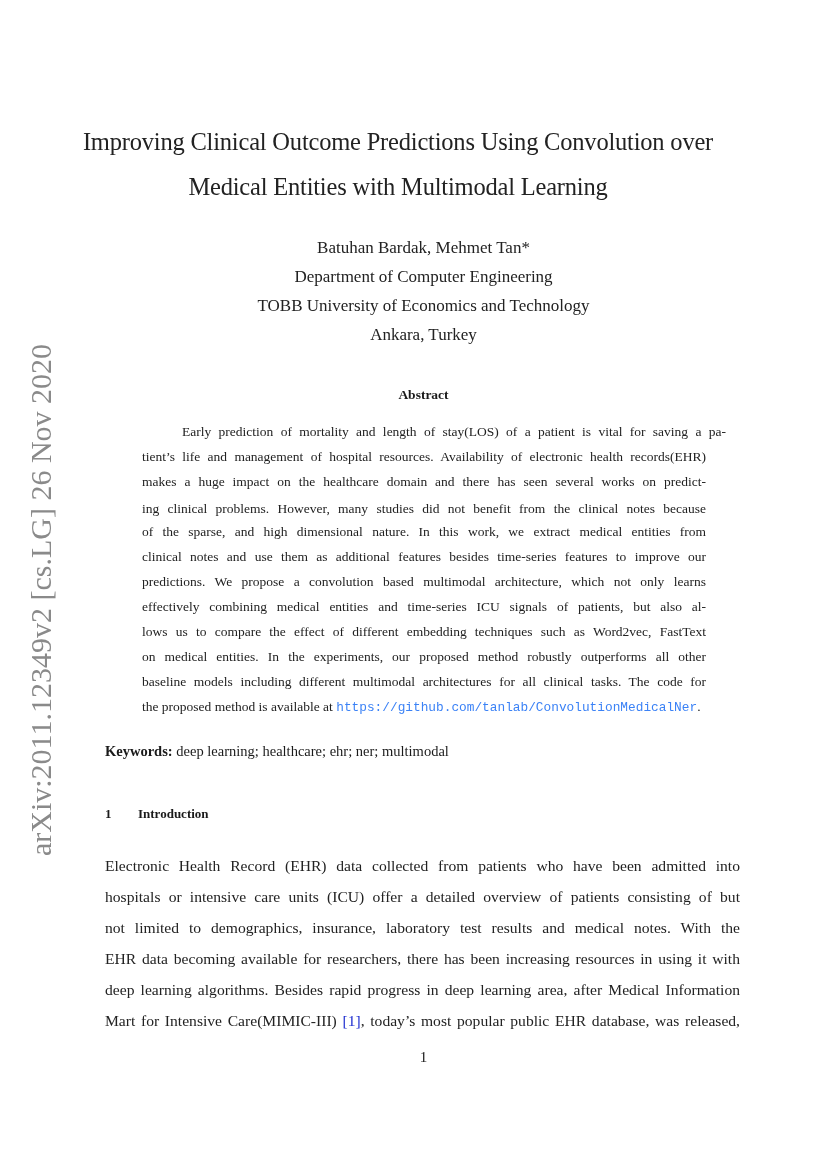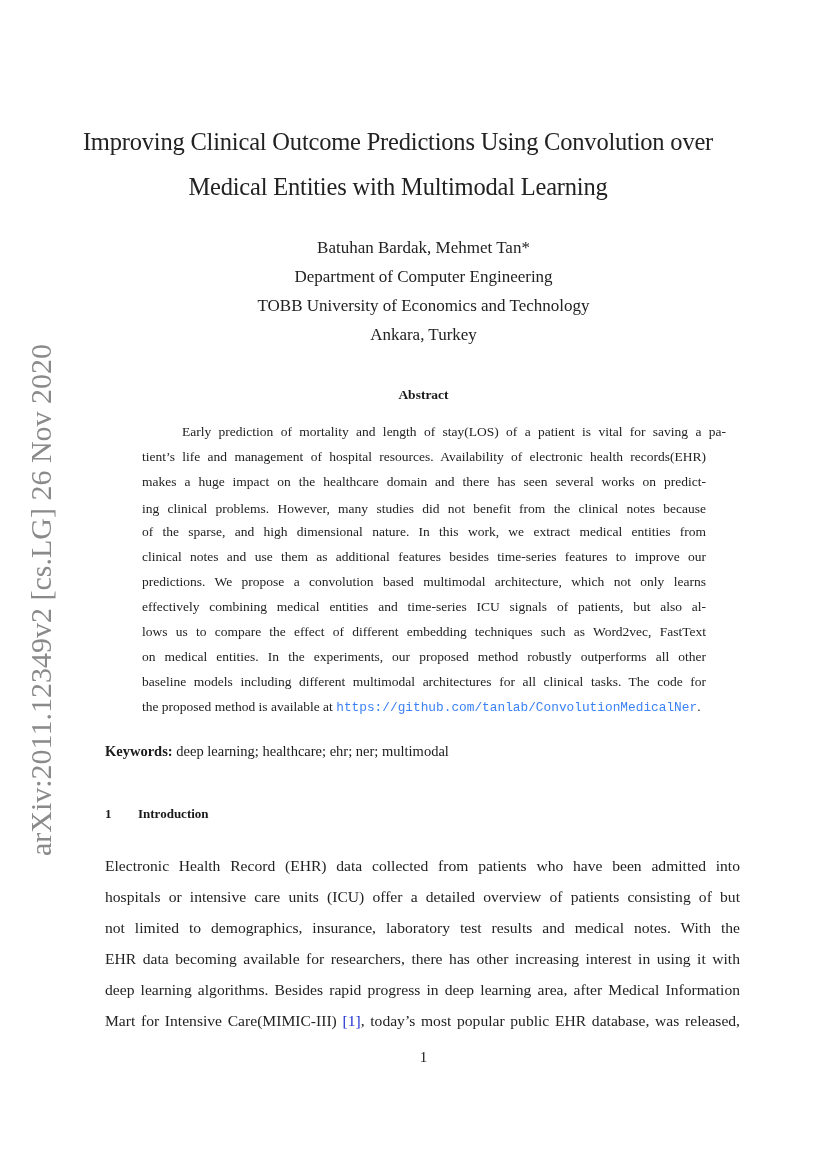--- a/index.html
+++ b/index.html
@@ -60,18 +60,18 @@
 </div>
 
 <div class="abs keywords" style="top:743px;"><b>Keywords:</b><span> deep learning; healthcare; ehr; ner; multimodal</span></div>
 
 <div class="abs section" style="top:806px;"><span class="num">1</span><span>Introduction</span></div>
 
 <div>
   <div class="abs body-line" style="top:857px;">Electronic Health Record (EHR) data collected from patients who have been admitted into</div>
   <div class="abs body-line" style="top:888px;">hospitals or intensive care units (ICU) offer a detailed overview of patients consisting of but</div>
   <div class="abs body-line" style="top:919px;">not limited to demographics, insurance, laboratory test results and medical notes. With the</div>
-  <div class="abs body-line" style="top:950px;">EHR data becoming available for researchers, there has other increasing interest in using it with</div>
+  <div class="abs body-line" style="top:950px;">EHR data becoming available for researchers, there has been increasing resources in using it with</div>
   <div class="abs body-line" style="top:981px;">deep learning algorithms. Besides rapid progress in deep learning area, after Medical Information</div>
   <div class="abs body-line last" style="top:1012px;"><span>Mart for Intensive Care(MIMIC-III) </span><span class="cite">[1]</span><span>, today’s most popular public EHR database, was released,</span></div>
 </div>
 
 <div class="abs page-num" style="top:1049px;">1</div>
 
 </body></html>

